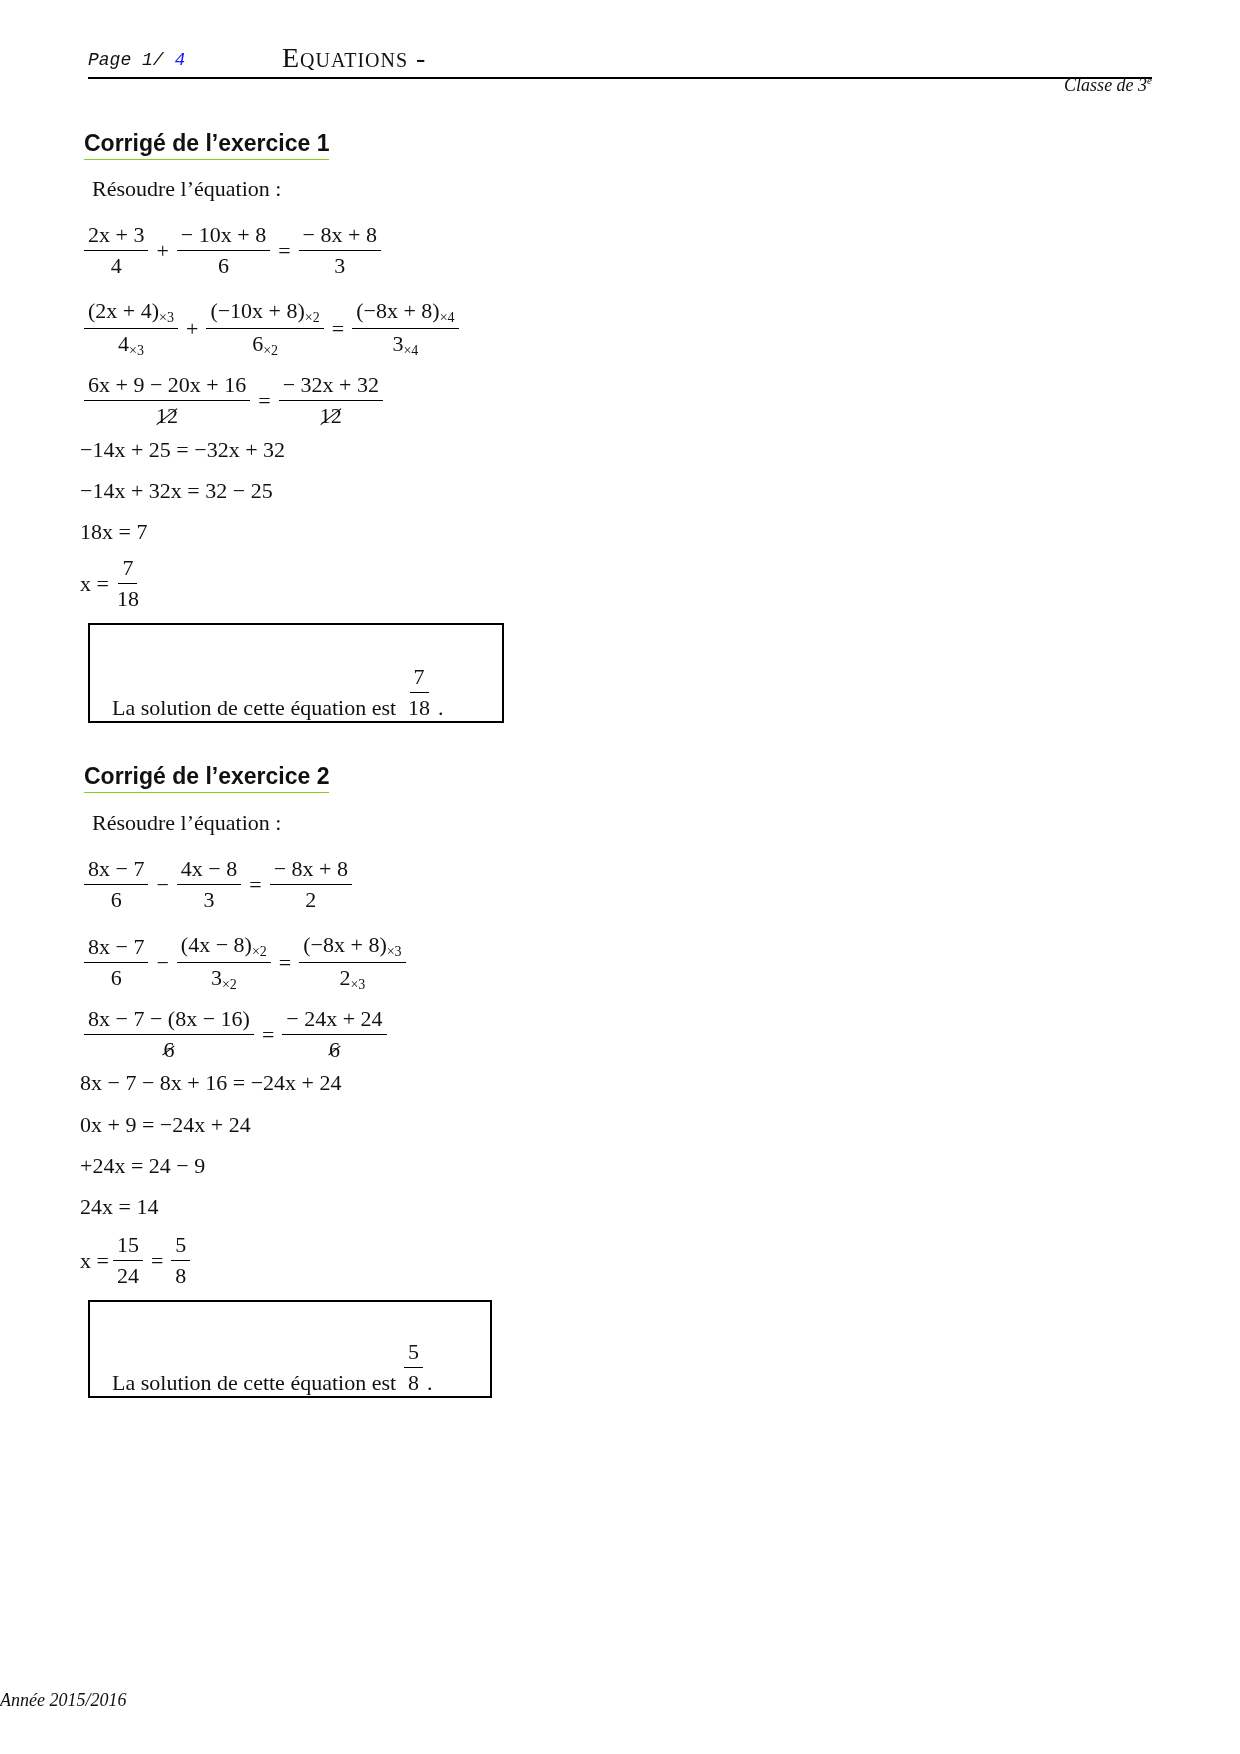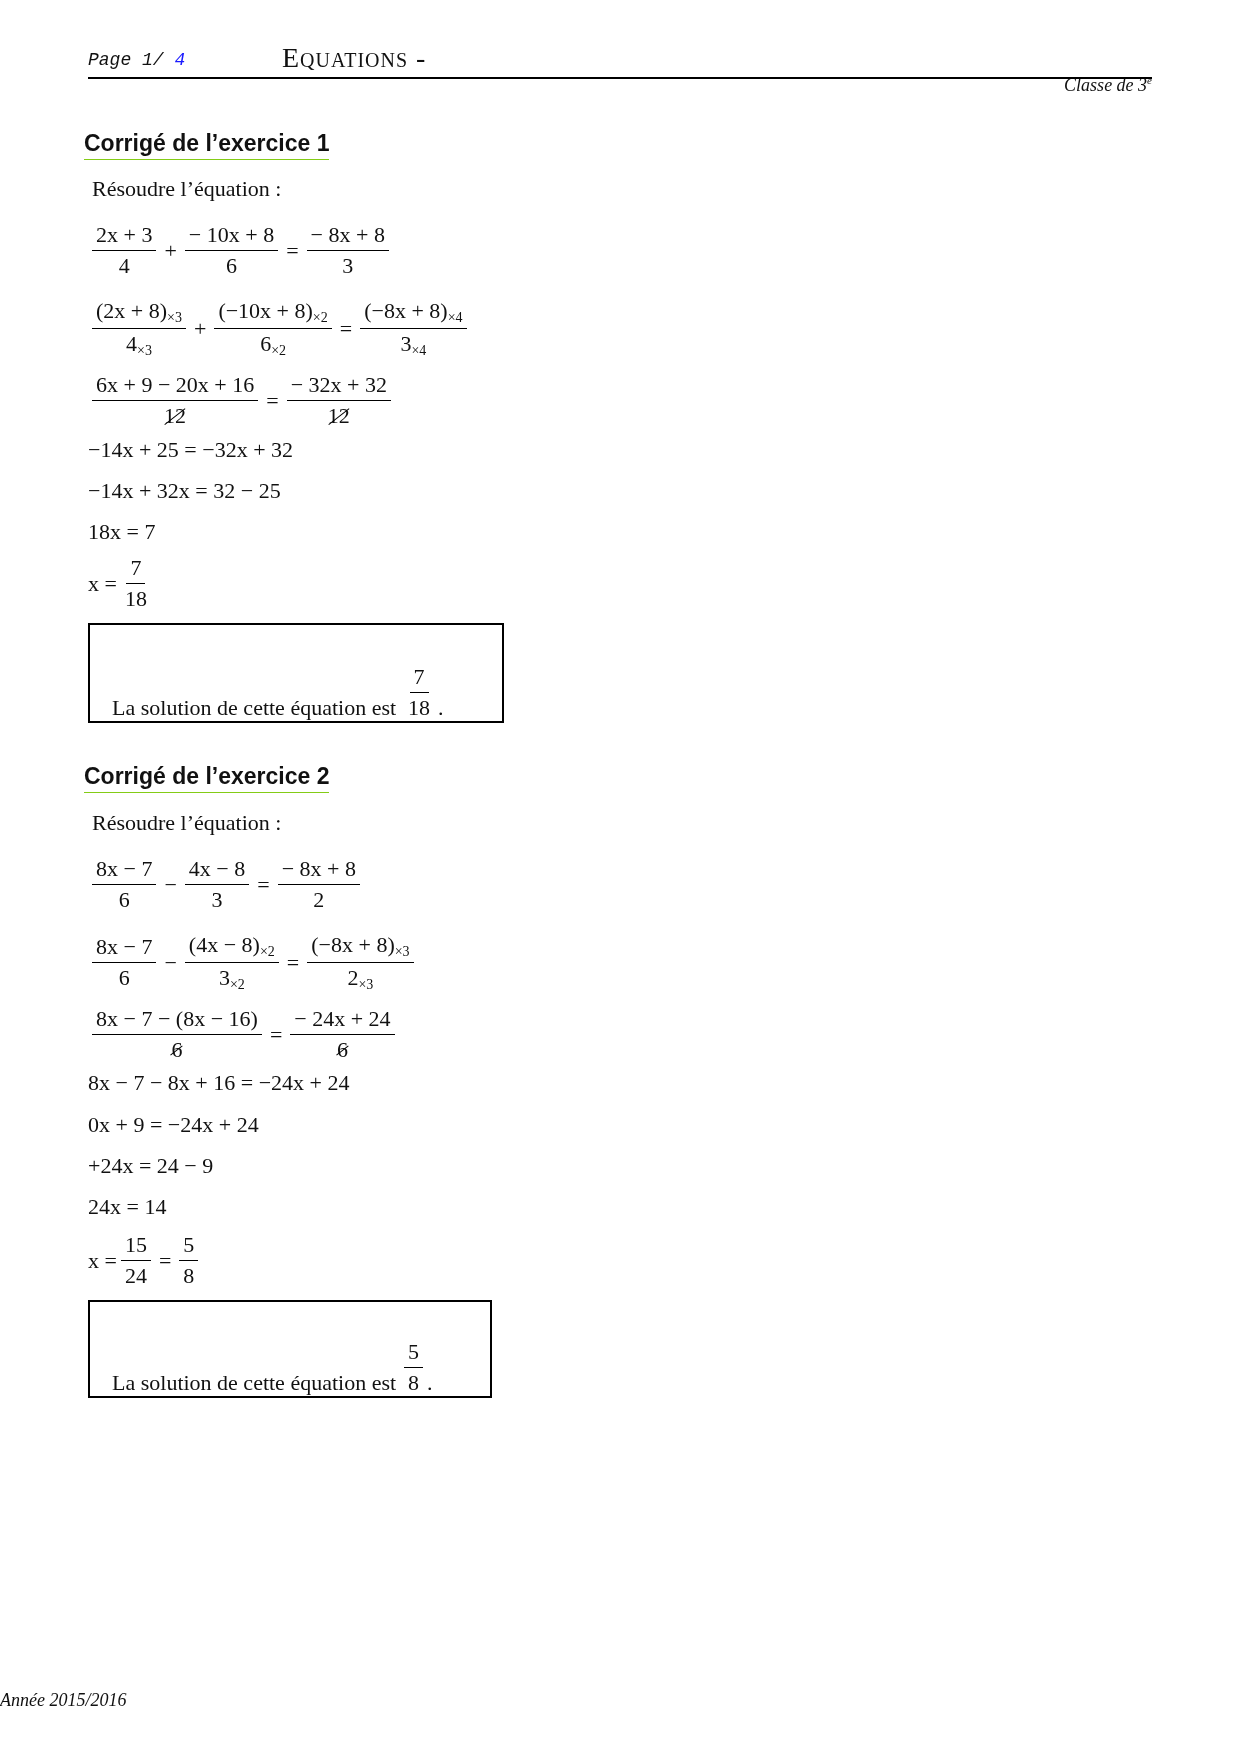--- a/index.html
+++ b/index.html
@@ -6,21 +6,21 @@
   body { width:1240px; height:1754px; position:relative; overflow:hidden;
          font-family:"DejaVu Serif","Liberation Serif",serif; color:#111; }
   .abs { position:absolute; }
   .header-left { left:88px; top:50px; font-size:18px; font-style:italic; font-family:Liberation Mono, monospace; }
   .header-left .pg-total { color:#1a1aff; }
   .header-title { left:282px; top:42px; font-size:28px; font-family:"Liberation Serif",serif; letter-spacing:1px; font-variant:small-caps; }
   .header-right { right:88px; top:50px; font-size:18px; font-style:italic; font-family:"Liberation Serif",serif;margin-top:24px; }
   .header-rule { left:88px; top:77px; width:1064px; height:2px; background:#000; }
   .section-title { left:84px; font-family:"Liberation Sans",sans-serif; font-weight:bold; font-size:23px; border-bottom:1px solid #84cc16; padding-bottom:2px; }
   .text { left:92px; font-family:"Liberation Serif",serif; font-size:22px; }
-  .math { left:88px; font-family:"Liberation Serif",serif; font-size:22px; display:flex; align-items:center; white-space:nowrap; }
+  .math { left:80px; font-family:"Liberation Serif",serif; font-size:22px; display:flex; align-items:center; white-space:nowrap; }
   .frac { display:inline-flex; flex-direction:column; align-items:center; margin:0 4px; vertical-align:middle; }
   .frac .num { padding:0 4px 2px 4px; border-bottom:1.6px solid #000; text-align:center; }
   .frac .den { padding:2px 4px 0 4px; text-align:center; }
   .op { margin:0 4px; }
   .sub { font-size:14px; vertical-align:-4px; }
   .struck { position:relative; display:inline-block; }
   .struck::after { content:""; position:absolute; left:-2px; right:-2px; top:50%; height:1.3px; background:#000; transform:rotate(-38deg); }
   .solution-box { left:88px; border:2px solid #000; display:flex; align-items:flex-end; font-family:"Liberation Serif",serif; font-size:22px; box-sizing:border-box; padding-left:22px; }
   .footer { left:0; width:1240px; top:1690px; text-align:left; font-style:italic; font-size:18px; font-family:"Liberation Serif",serif; }
 </style>
@@ -52,21 +52,21 @@
     </span>
   <span class="op">=</span>
   <span class="frac">
       <span class="num">− 8x + 8</span>
       <span class="den">3</span>
     </span>
 </div>
 
 <div class="abs math" style="top:298px">
   <span class="frac">
-      <span class="num"><span>(2x + 8)</span><span class="sub">×3</span></span>
+      <span class="num"><span>(2x + 4)</span><span class="sub">×3</span></span>
       <span class="den"><span>4</span><span class="sub">×3</span></span>
     </span>
   <span class="op">+</span>
   <span class="frac">
       <span class="num"><span>(−10x + 8)</span><span class="sub">×2</span></span>
       <span class="den"><span>6</span><span class="sub">×2</span></span>
     </span>
   <span class="op">=</span>
   <span class="frac">
       <span class="num"><span>(−8x + 8)</span><span class="sub">×4</span></span>

